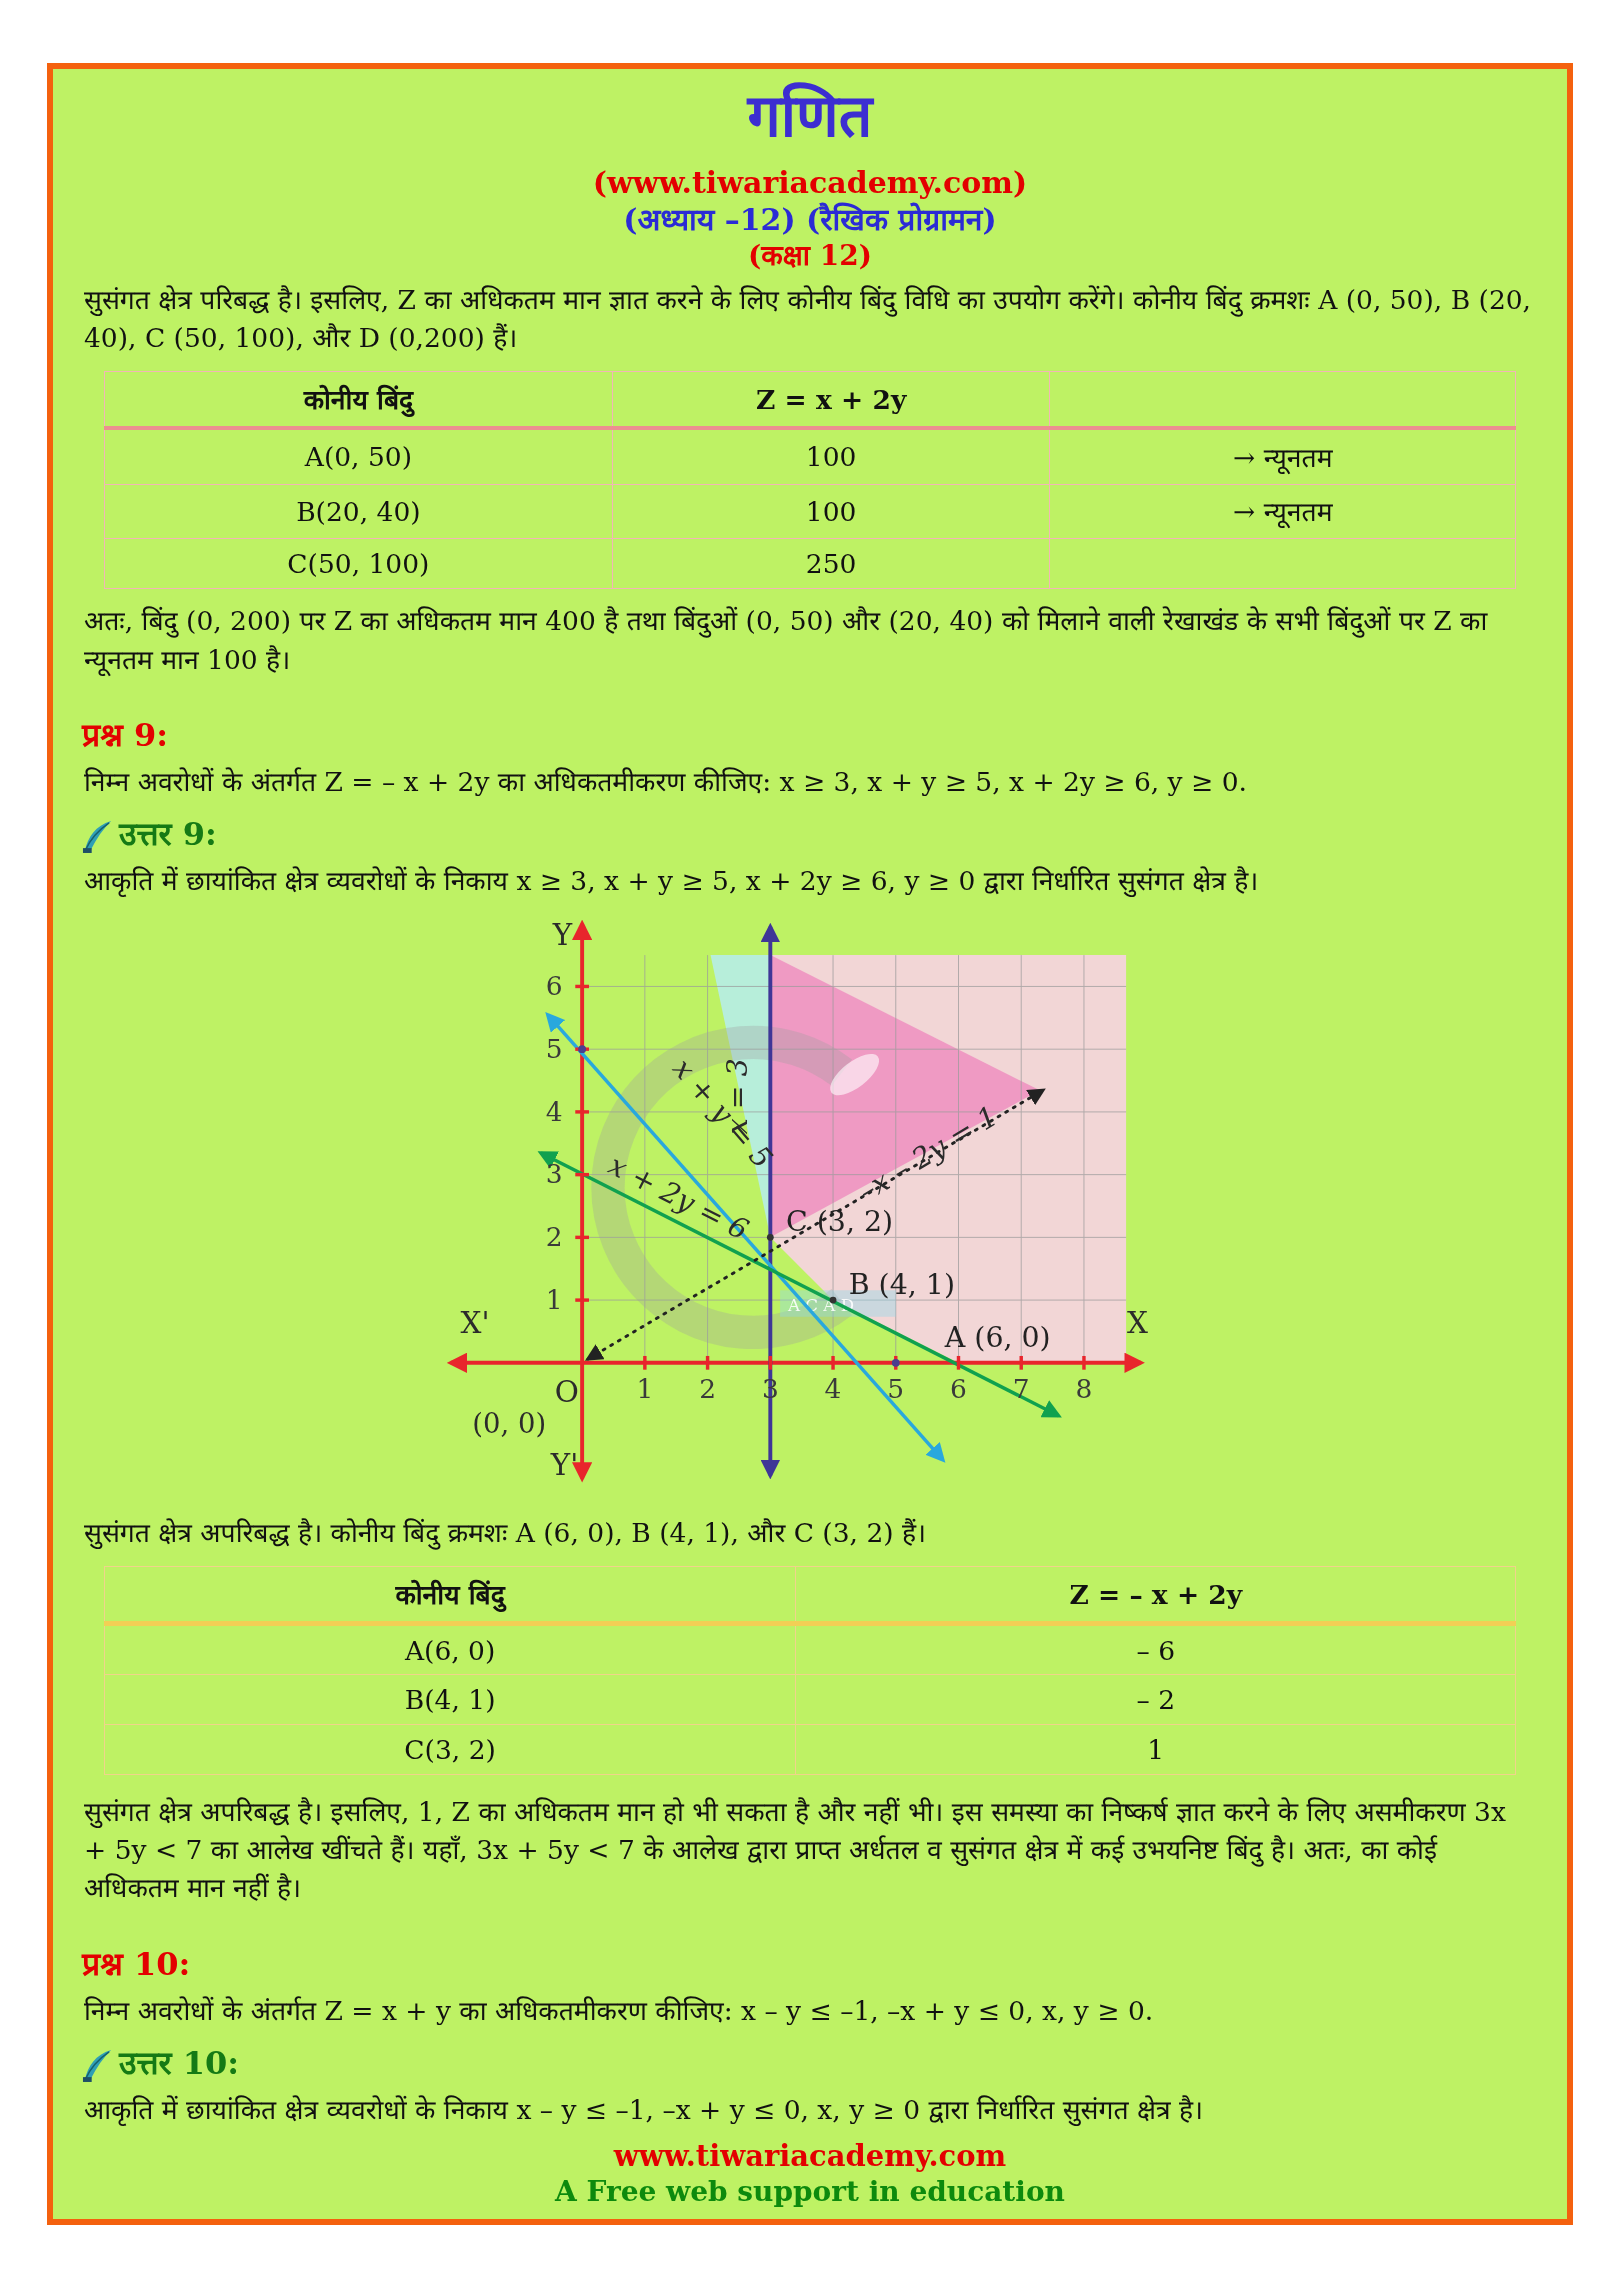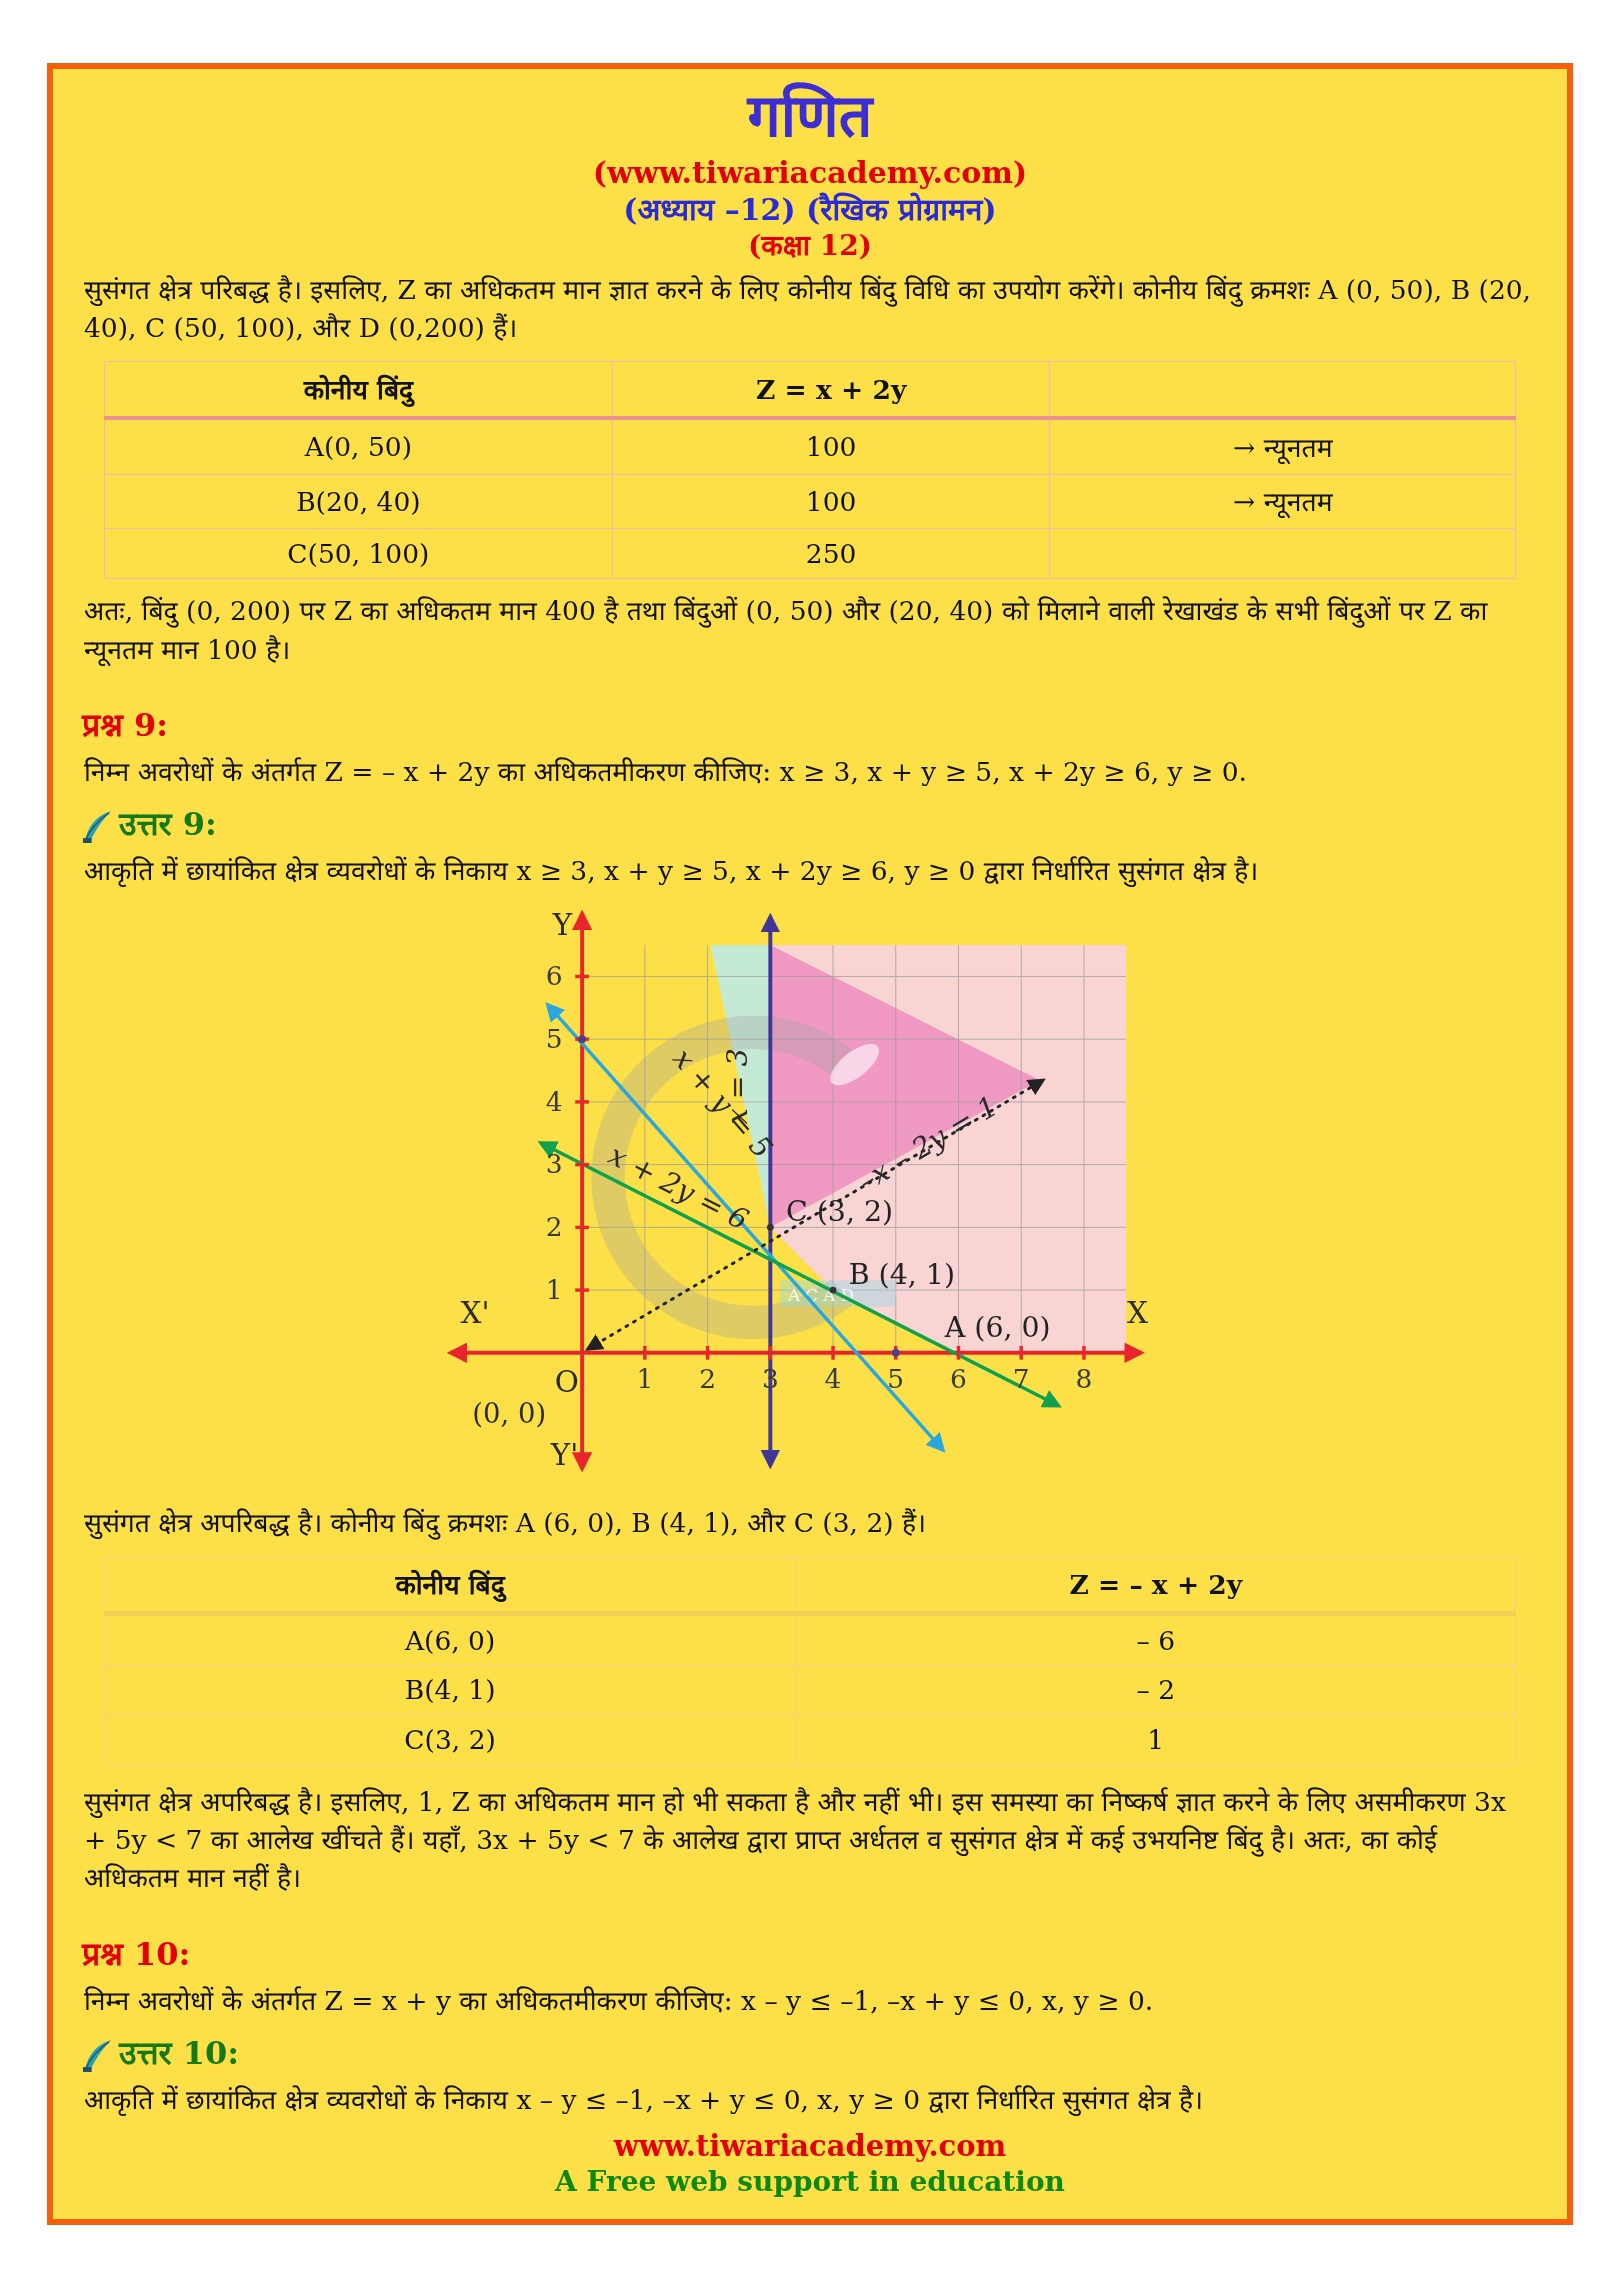--- a/index.html
+++ b/index.html
@@ -1,20 +1,20 @@
 <!DOCTYPE html>
 <html><head>
 <meta charset="utf-8">
 <style>
   html,body{margin:0;padding:0;background:#ffffff;}
   body{width:1620px;height:2293px;position:relative;font-family:"DejaVu Serif","Liberation Serif",serif;color:#111;}
-  .frame{position:absolute;left:47px;top:63px;width:1526px;height:2162px;border:6.9px solid #f4610e;box-sizing:border-box;padding:3.9px 29px 0 29px;overflow:hidden;background:#fde047;}
+  .frame{position:absolute;left:47px;top:63px;width:1526px;height:2162px;border:6.9px solid #f4610e;box-sizing:border-box;padding:3.9px 29px 0 29px;overflow:hidden;background:#bef264;}
   .center{text-align:center;}
   .page-title{font-size:59px;font-weight:bold;color:#3c2ed1;margin:5.9px 0 0 0;line-height:1.25;}
-  .site-line{font-size:30px;font-weight:bold;color:#e30000;line-height:1.2;margin-top:2px;}
+  .site-line{font-size:30px;font-weight:bold;color:#e30000;line-height:1.2;margin-top:12px;}
   .chapter-line{font-size:30px;font-weight:bold;color:#2b2bd5;line-height:1.25;}
   .class-line{font-size:28px;font-weight:bold;color:#e30000;line-height:1.25;margin-bottom:7.8px;}
   p.bodytext{font-size:26.5px;line-height:1.45;margin:7.8px 2px;text-align:left;}
   table{border-collapse:collapse;width:97%;margin:13.7px auto;font-size:26.5px;table-layout:fixed;}
   .t1 th,.t1 td{border:1.6px solid #f2b6b6;text-align:center;padding:8.8px 5.9px;}
   .t1 thead th{border-bottom:4.9px solid #ec9090;}
   .t2 th,.t2 td{border:1.6px solid #f0d38a;text-align:center;padding:8.8px 5.9px;}
   .t2 thead th{border-bottom:5.9px solid #f2cf55;}
   .pt{font-weight:normal;}
   .q-head{font-size:32px;font-weight:bold;color:#e30000;margin:33px 0 5.9px 0;}

